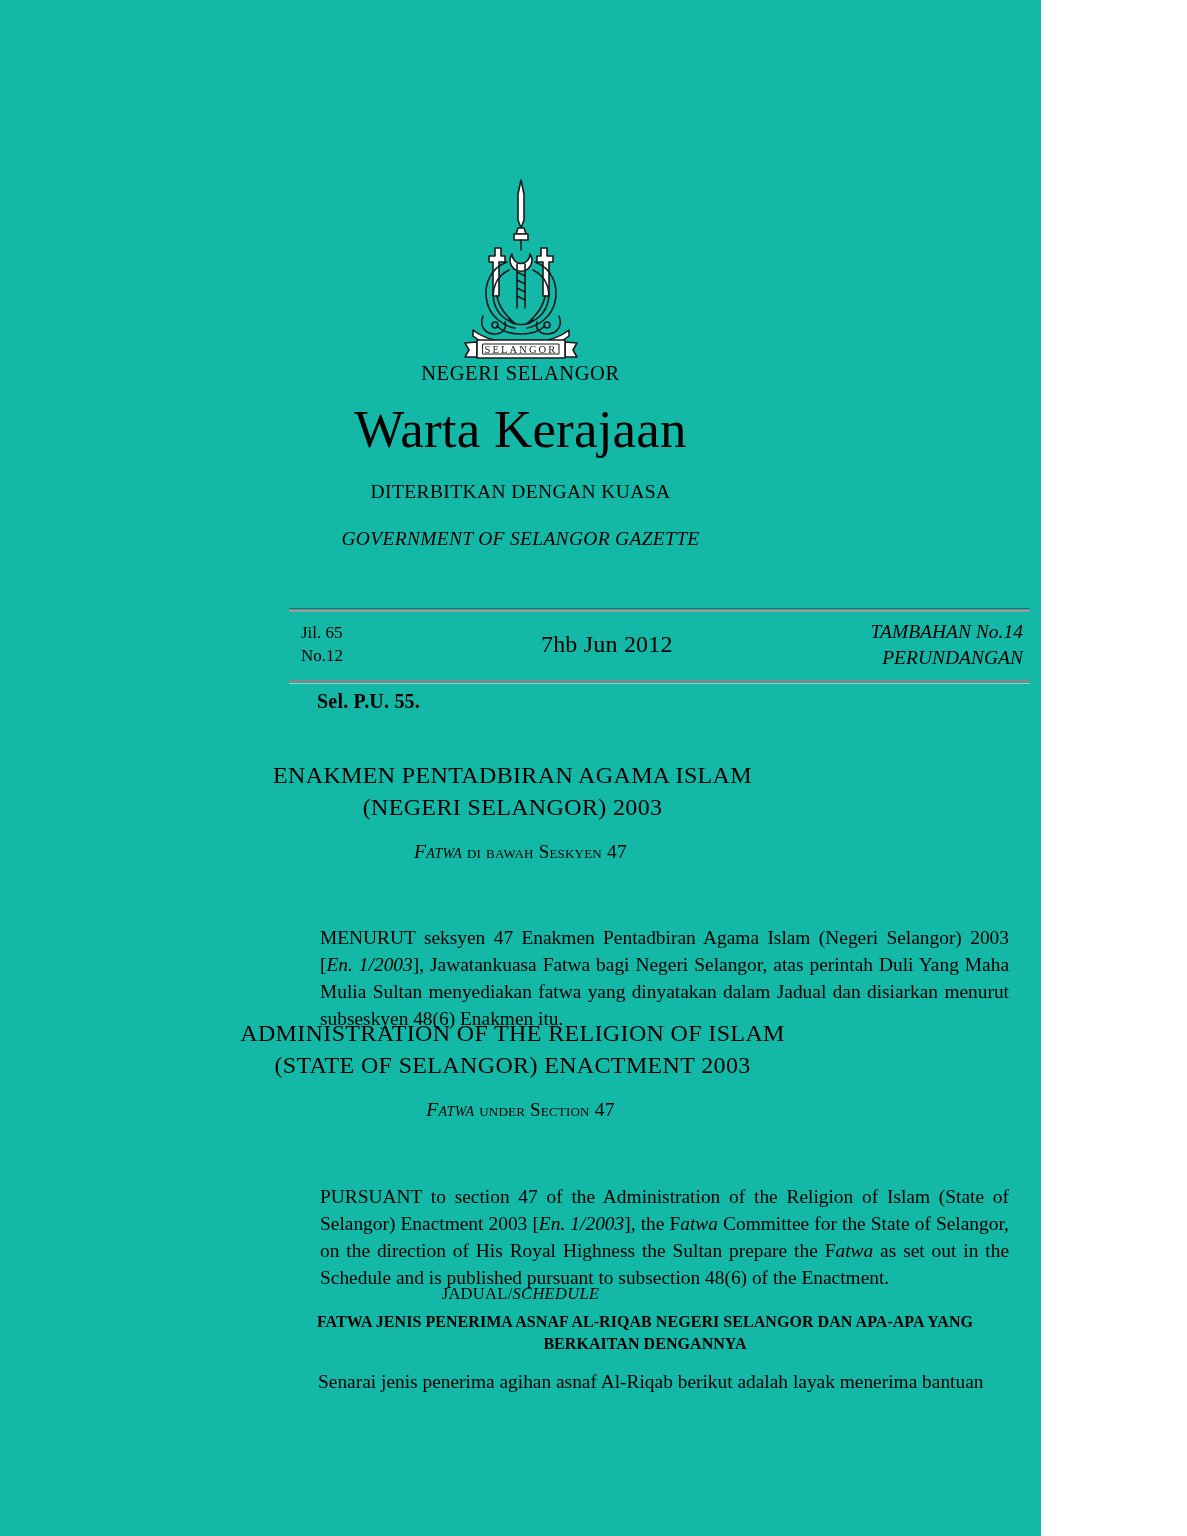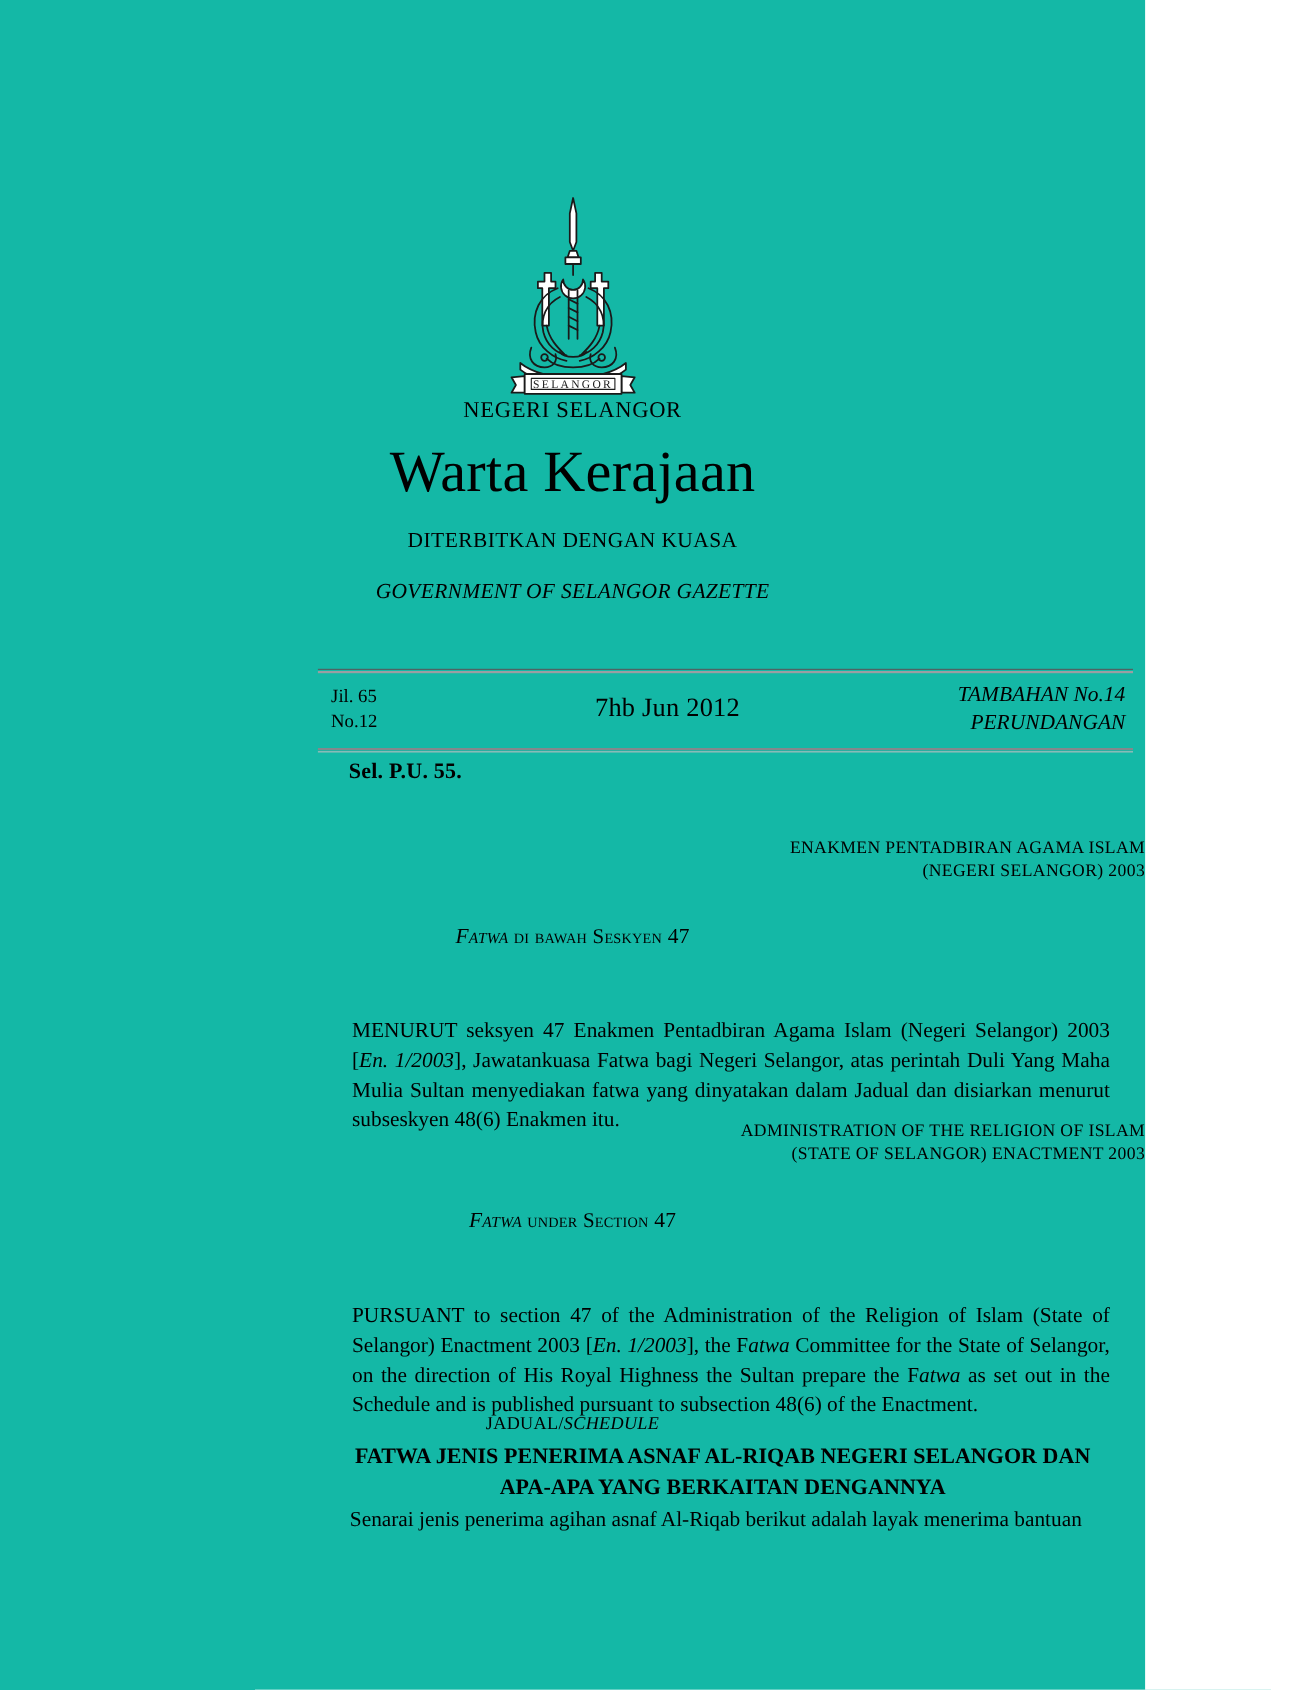--- a/index.html
+++ b/index.html
@@ -149,23 +149,23 @@
     position: absolute;
     left: 317px;
     top: 690px;
     font-size: 20px;
     font-weight: bold;
     letter-spacing: 0.2px;
   }
 
   .heading-block {
     position: absolute;
-    left: 0; right: 0;
-    text-align: right;
-    font-size: 16px;
+    left: 0; right: 16px;
+    text-align: center;
+    font-size: 24px;
     line-height: 1.32;
     letter-spacing: 0.35px;
   }
   .heading-my { top: 760px; }
   .heading-en { top: 1018px; }
 
   .smallcaps-line {
     position: absolute;
     left: 0; right: 0;
     text-align: center;
@@ -210,25 +210,24 @@
     letter-spacing: 0.3px;
   }
   .jadual i { font-style: italic; text-align: right; }
 
   .sched-title {
     position: absolute;
     left: 300px;
     width: 690px;
     top: 1311px;
     text-align: center;
-    font-size: 20px;
+    font-size: 16px;
     font-weight: bold;
     line-height: 1.38;
     letter-spacing: 0.05px;
-    margin-left: 12px;
   }
 
   .sched-intro {
     position: absolute;
     left: 318px;
     width: 694px;
     top: 1369px;
     font-size: 19.4px;
     line-height: 1.385;
     text-align: left;

